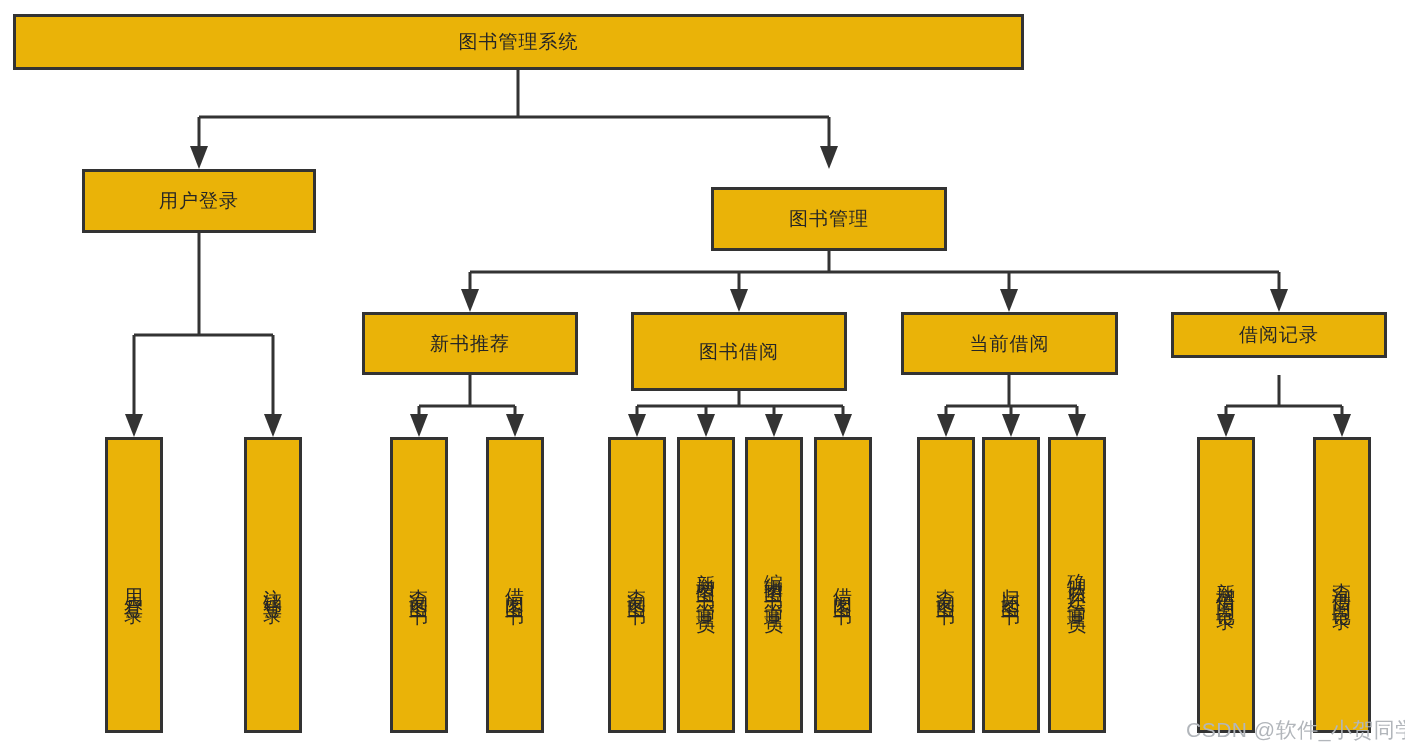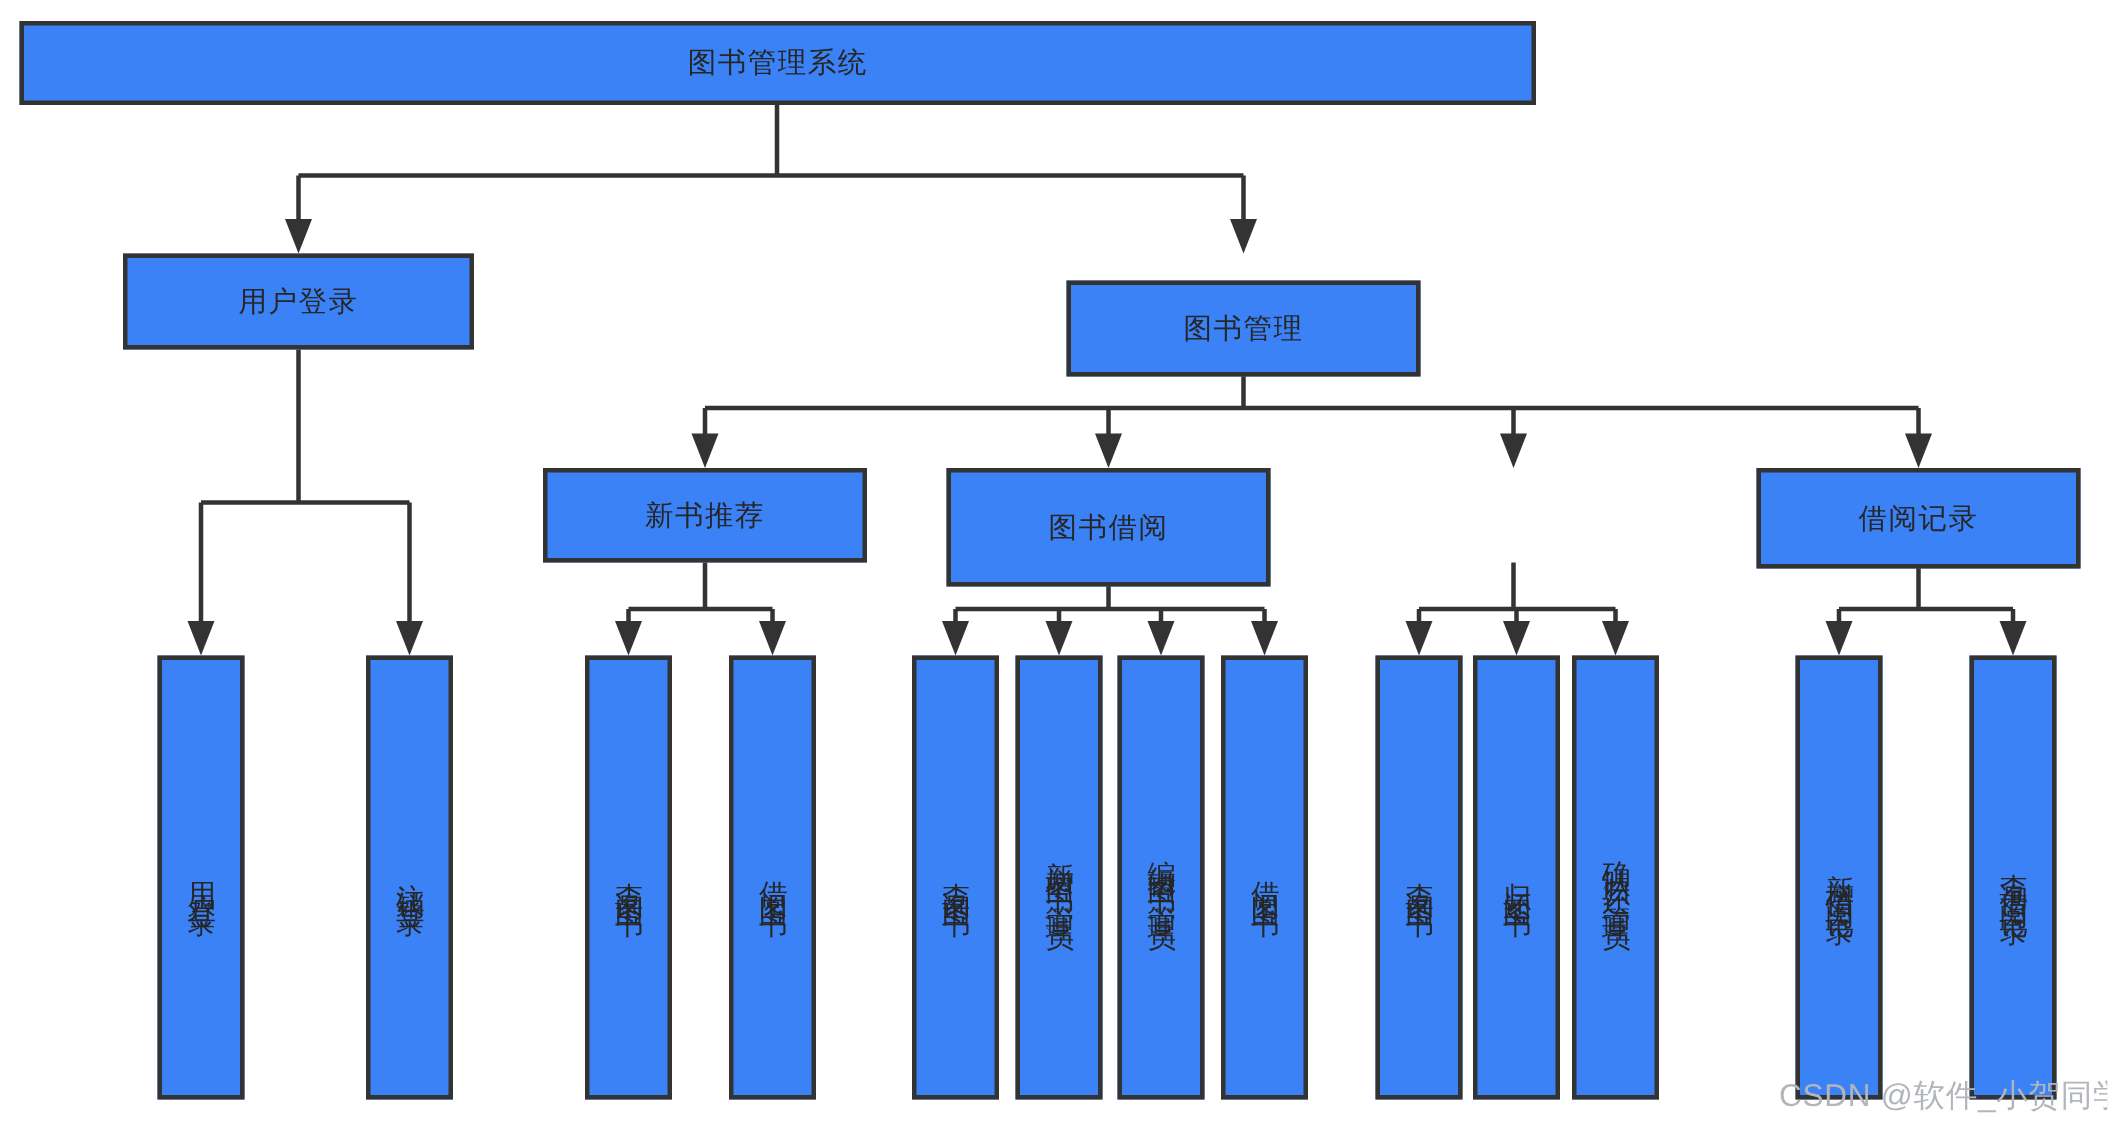--- a/index.html
+++ b/index.html
@@ -14,21 +14,21 @@
   #wires {
     position: absolute;
     left: 0; top: 0;
     width: 1405px; height: 747px;
     z-index: 1;
   }
   .box {
     position: absolute;
     box-sizing: border-box;
     border: 3px solid #333333;
-    background: #3b82f6;
+    background: #eab308;
     display: flex;
     align-items: center;
     justify-content: center;
     color: #262626;
     font-size: 19px;
     letter-spacing: 1px;
     z-index: 2;
     text-align: center;
   }
   .hbox { white-space: nowrap; }
@@ -41,21 +41,21 @@
     width: 58px;
     height: 296px;
   }
   
   .n-root      { left: 13px;   top: 14px;  width: 1011px; height: 56px; }
   .n-userlogin { left: 82px;   top: 169px; width: 234px;  height: 64px; }
   .n-bookmgmt  { left: 711px;  top: 187px; width: 236px;  height: 64px; }
   .n-newbook   { left: 362px;  top: 312px; width: 216px;  height: 63px; text-align: center; }
   .n-borrow    { left: 631px;  top: 312px; width: 216px;  height: 79px; }
   .n-current   { left: 901px;  top: 312px; width: 217px;  height: 63px; }
-  .n-record    { left: 1171px; top: 312px; width: 216px;  height: 67px; }
+  .n-record    { left: 1171px; top: 312px; width: 216px;  height: 46px; }
   
   .l-login     { left: 105px; }
   .l-logout    { left: 244px; }
   .l-nb-query  { left: 390px; }
   .l-nb-borrow { left: 486px; }
   .l-b-query   { left: 608px; }
   .l-b-add     { left: 677px; }
   .l-b-edit    { left: 745px; }
   .l-b-borrow  { left: 814px; }
   .l-c-query   { left: 917px; }
@@ -123,20 +123,21 @@
     </g>
   </svg>
 
   <div class="box hbox n-root">图书管理系统</div>
 
   <div class="box hbox n-userlogin">用户登录</div>
   <div class="box hbox n-bookmgmt">图书管理</div>
 
   <div class="box hbox n-newbook">新书推荐</div>
   <div class="box hbox n-borrow">图书借阅</div>
+  <div class="box hbox n-current">当前借阅</div>
   <div class="box hbox n-record">借阅记录</div>
 
   <div class="box vbox l-login">用户登录</div>
   <div class="box vbox l-logout">注销登录</div>
 
   <div class="box vbox l-nb-query">查询图书</div>
   <div class="box vbox l-nb-borrow">借阅图书</div>
 
   <div class="box vbox l-b-query">查询图书</div>
   <div class="box vbox l-b-add">新增图书（管理员）</div>

